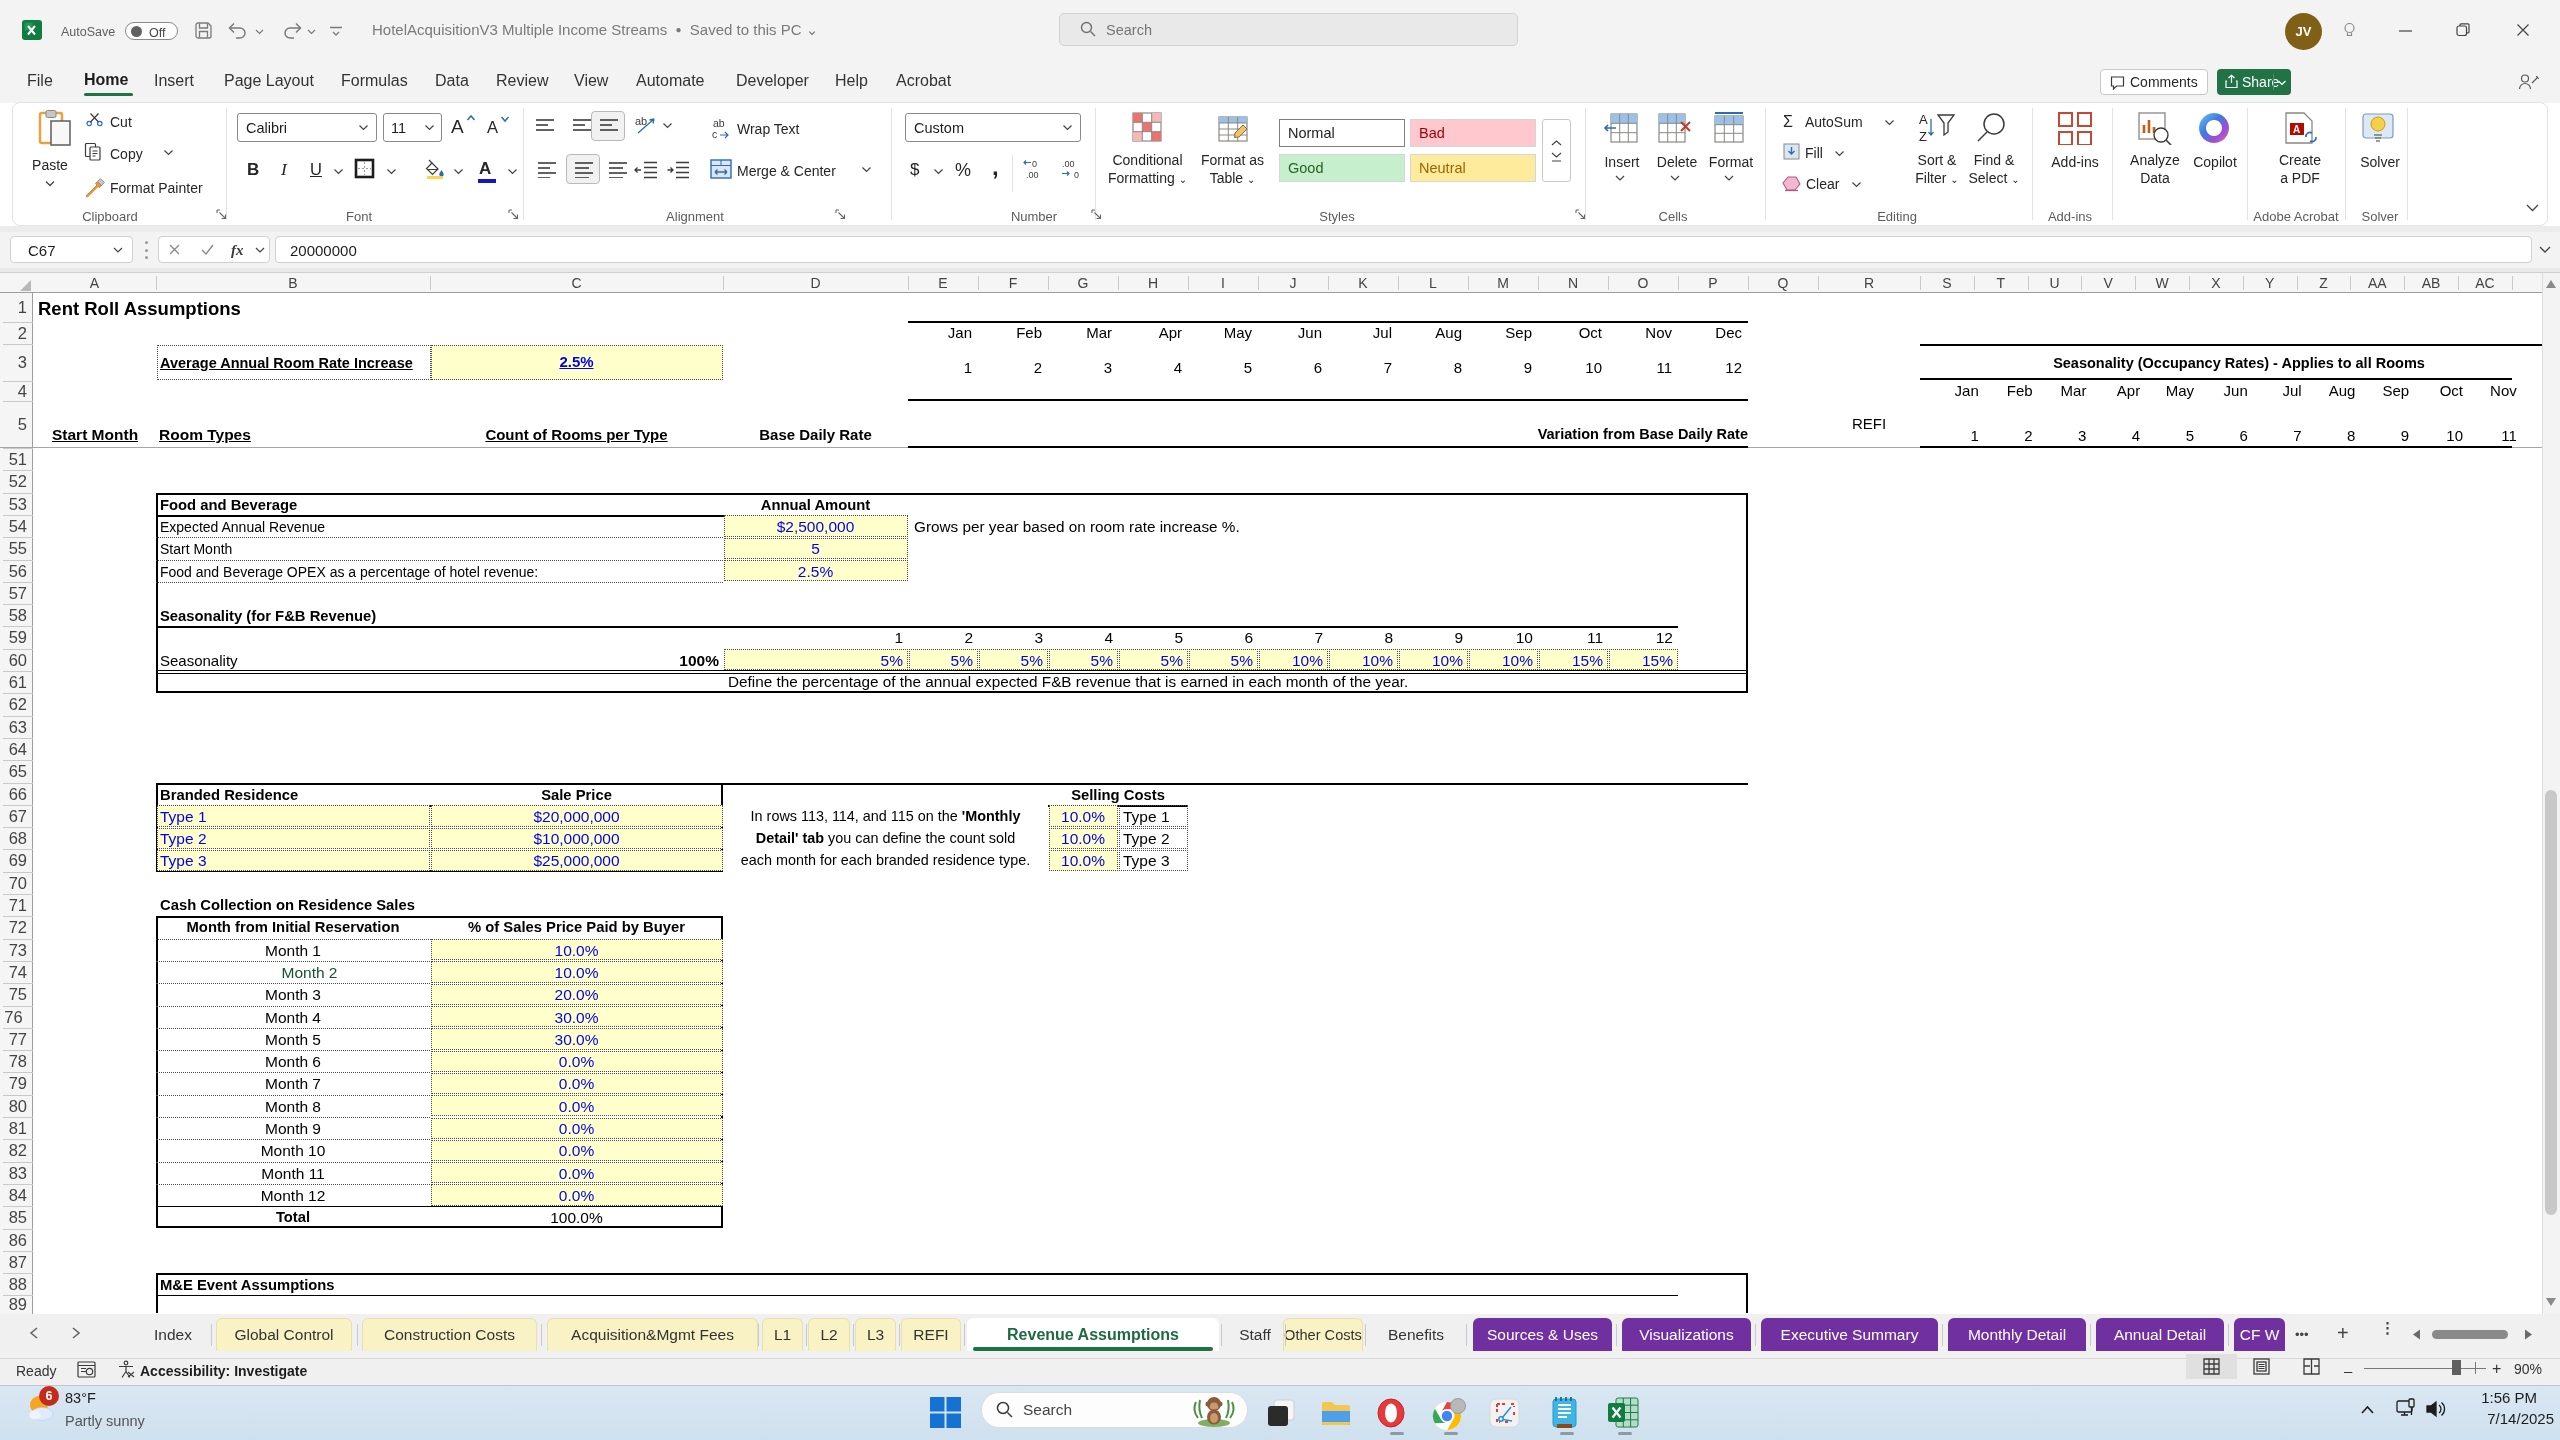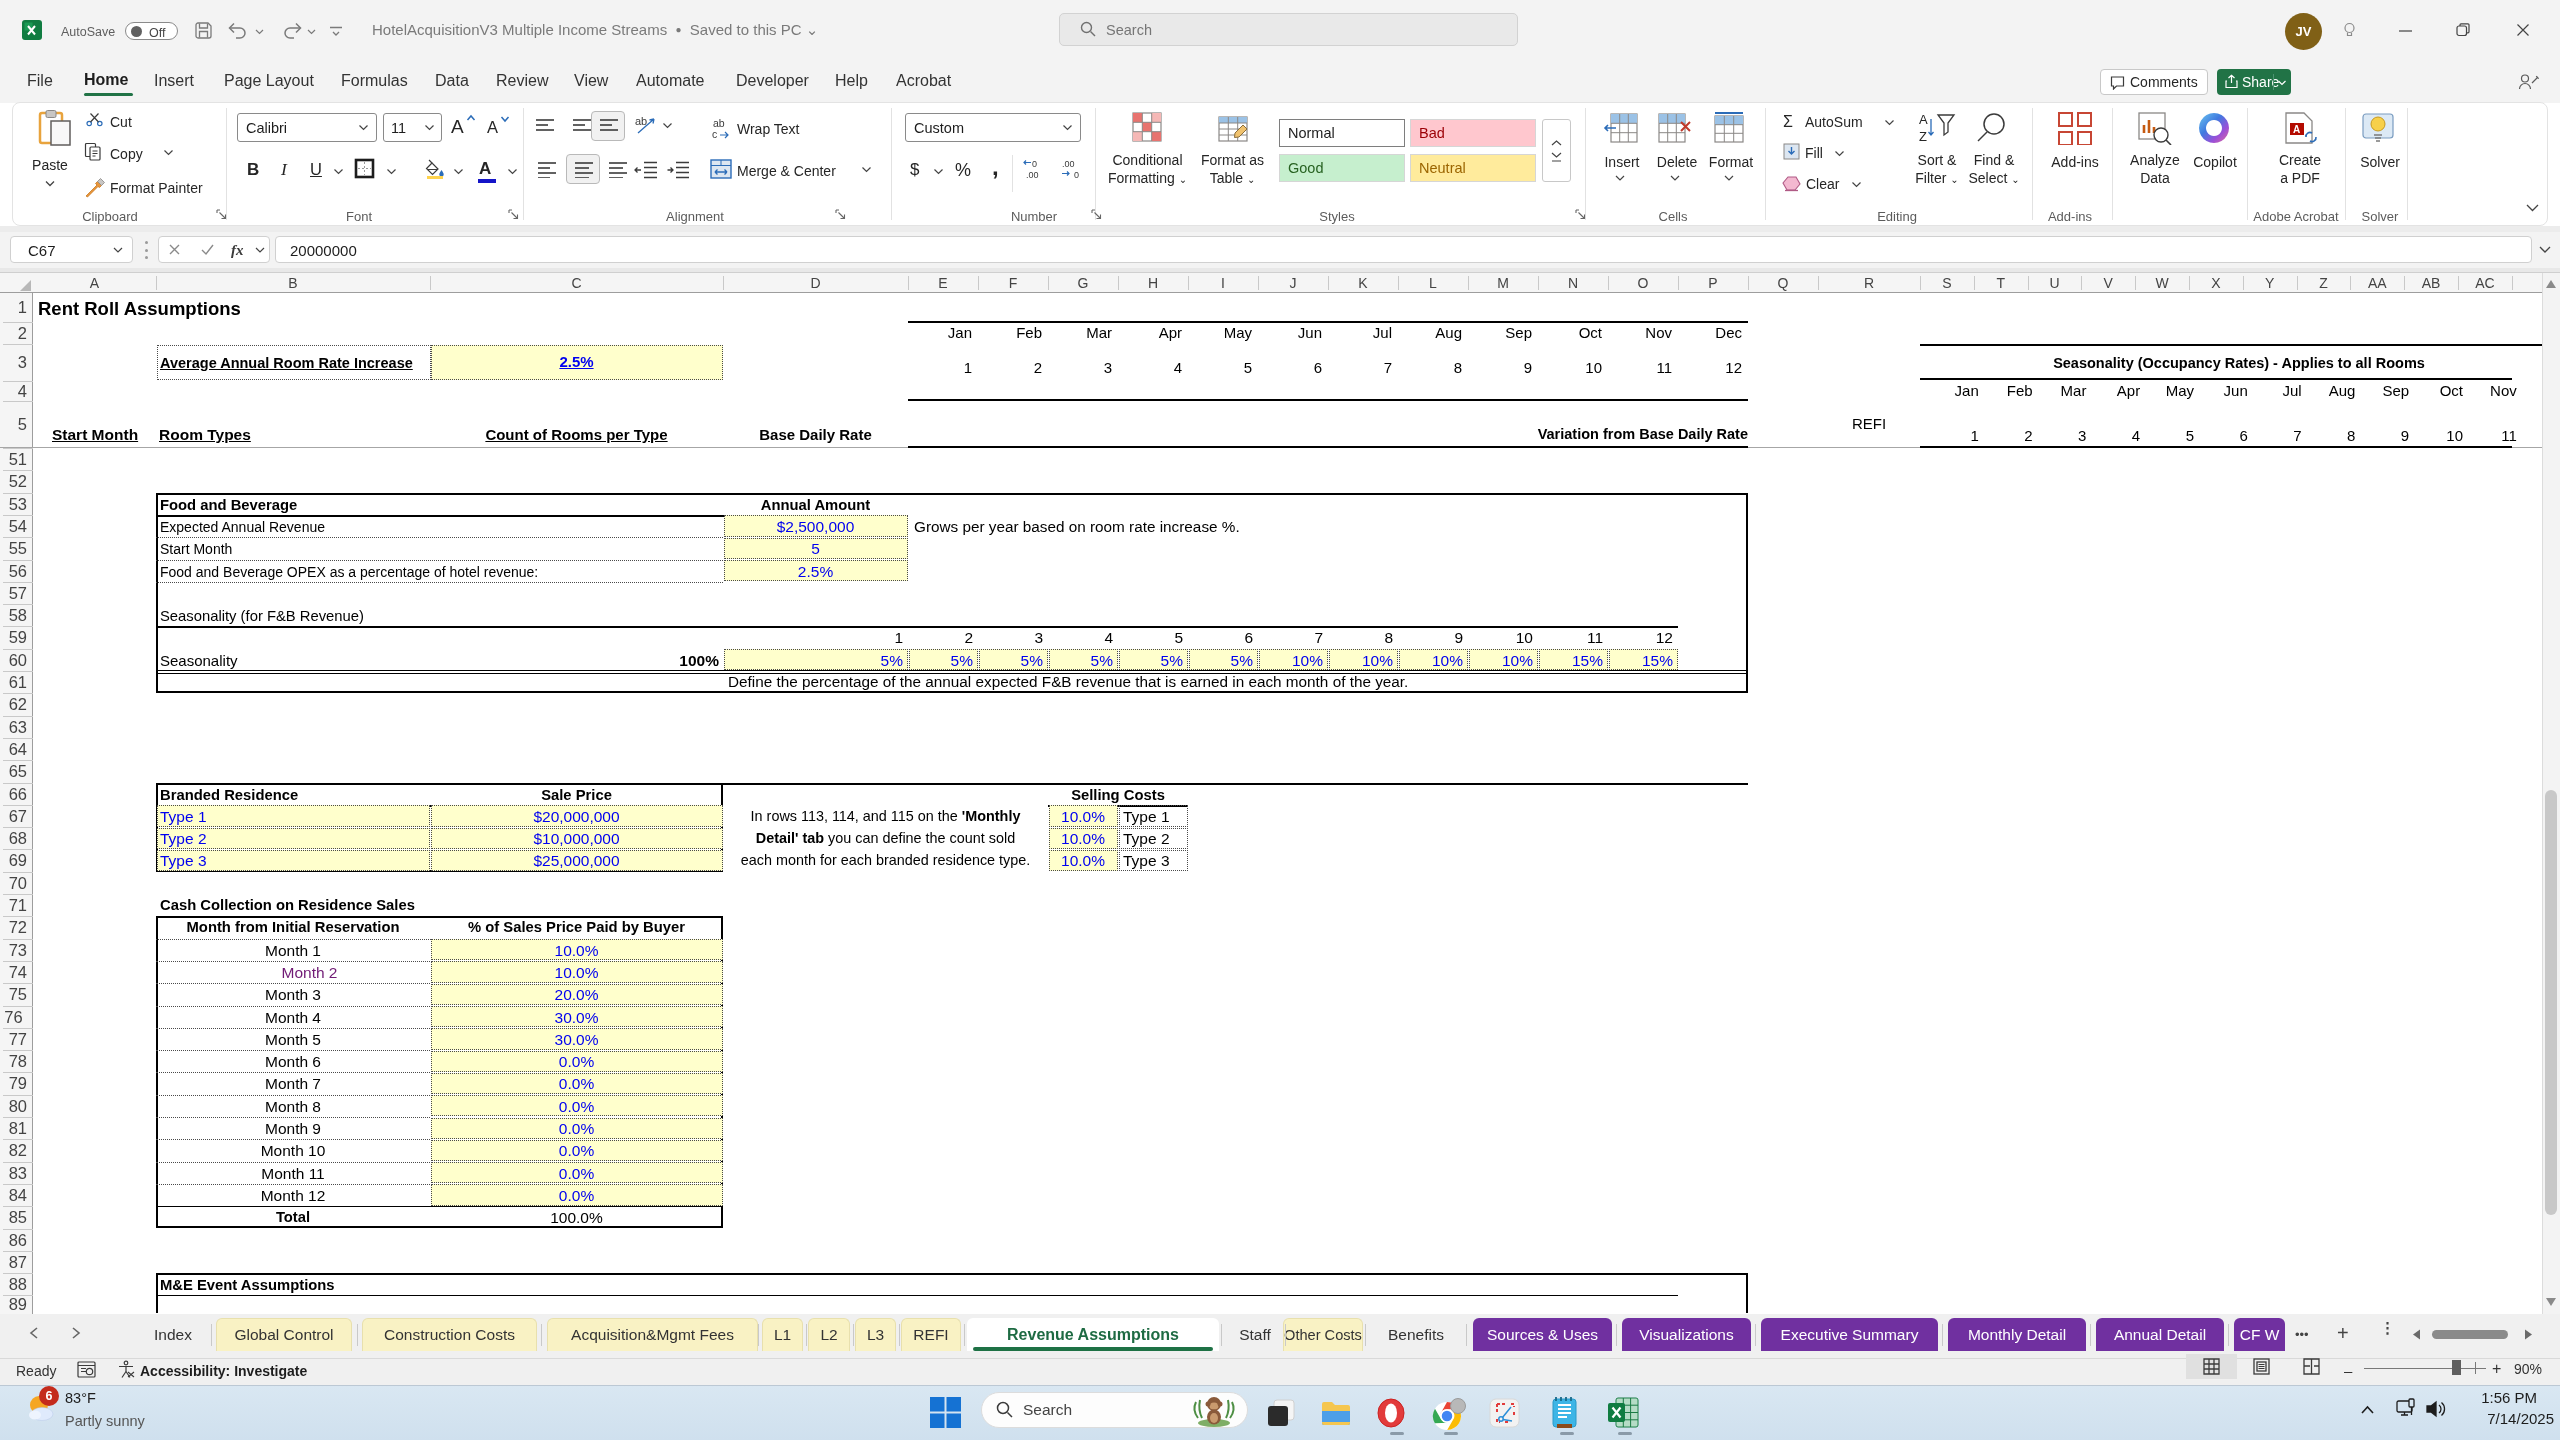--- a/index.html
+++ b/index.html
@@ -684,21 +684,21 @@
 <div style="left:156.0px;top:537.2px;width:567.0px;height:0;border-top:1px dotted #4a4a4a;"></div>
 <div style="left:160.0px;top:540.2px;height:19px;line-height:19px;font-size:14px;color:#000;white-space:nowrap;">Start Month</div>
 <div style="left:723.5px;top:537.7px;width:184.0px;height:21.3px;background:#ffffcc;border:1px dotted #4a4a4a;"></div>
 <div style="left:723.0px;top:539.2px;width:185.0px;height:19px;line-height:19px;font-size:15.5px;text-align:center;color:#0000f0;white-space:nowrap;">5</div>
 <div style="left:156.0px;top:559.5px;width:567.0px;height:0;border-top:1px dotted #4a4a4a;"></div>
 <div style="left:160.0px;top:562.5px;height:19px;line-height:19px;font-size:14px;color:#000;white-space:nowrap;">Food and Beverage OPEX as a percentage of hotel revenue:</div>
 <div style="left:723.5px;top:560.0px;width:184.0px;height:21.3px;background:#ffffcc;border:1px dotted #4a4a4a;"></div>
 <div style="left:723.0px;top:561.5px;width:185.0px;height:19px;line-height:19px;font-size:15.5px;text-align:center;color:#0000f0;white-space:nowrap;">2.5%</div>
 <div style="left:156.0px;top:581.8px;width:567.0px;height:0;border-top:1px dotted #4a4a4a;"></div>
 <div style="left:914.0px;top:516.9px;height:20px;line-height:20px;font-size:15.3px;color:#000;white-space:nowrap;">Grows per year based on room rate increase %.</div>
-<div style="left:160.0px;top:607.1px;height:19px;line-height:19px;font-size:14.8px;font-weight:400;color:#000;white-space:nowrap;">Seasonality (for F&amp;B Revenue)</div>
+<div style="left:160.0px;top:607.1px;height:19px;line-height:19px;font-size:14.8px;font-weight:700;color:#000;white-space:nowrap;">Seasonality (for F&amp;B Revenue)</div>
 <div style="left:156.0px;top:626.4px;width:1522.0px;height:0;border-top:2px solid #000;"></div>
 <div style="left:723.0px;top:628.4px;width:180.0px;height:19px;line-height:19px;font-size:15.5px;text-align:right;color:#000;white-space:nowrap;">1</div>
 <div style="left:908.0px;top:628.4px;width:65.0px;height:19px;line-height:19px;font-size:15.5px;text-align:right;color:#000;white-space:nowrap;">2</div>
 <div style="left:978.0px;top:628.4px;width:65.0px;height:19px;line-height:19px;font-size:15.5px;text-align:right;color:#000;white-space:nowrap;">3</div>
 <div style="left:1048.0px;top:628.4px;width:65.0px;height:19px;line-height:19px;font-size:15.5px;text-align:right;color:#000;white-space:nowrap;">4</div>
 <div style="left:1118.0px;top:628.4px;width:65.0px;height:19px;line-height:19px;font-size:15.5px;text-align:right;color:#000;white-space:nowrap;">5</div>
 <div style="left:1188.0px;top:628.4px;width:65.0px;height:19px;line-height:19px;font-size:15.5px;text-align:right;color:#000;white-space:nowrap;">6</div>
 <div style="left:1258.0px;top:628.4px;width:65.0px;height:19px;line-height:19px;font-size:15.5px;text-align:right;color:#000;white-space:nowrap;">7</div>
 <div style="left:1328.0px;top:628.4px;width:65.0px;height:19px;line-height:19px;font-size:15.5px;text-align:right;color:#000;white-space:nowrap;">8</div>
 <div style="left:1398.0px;top:628.4px;width:65.0px;height:19px;line-height:19px;font-size:15.5px;text-align:right;color:#000;white-space:nowrap;">9</div>
@@ -771,21 +771,21 @@
 <div style="left:160.0px;top:896.0px;height:19px;line-height:19px;font-size:14.8px;font-weight:700;color:#000;white-space:nowrap;">Cash Collection on Residence Sales</div>
 <div style="left:156.0px;top:916.3px;width:567.0px;height:312.2px;border:2.5px solid #000;"></div>
 <div style="left:156.0px;top:918.3px;width:274.0px;height:19px;line-height:19px;font-size:14.8px;text-align:center;font-weight:700;color:#000;white-space:nowrap;">Month from Initial Reservation</div>
 <div style="left:430.0px;top:918.3px;width:293.0px;height:19px;line-height:19px;font-size:14.8px;text-align:center;font-weight:700;color:#000;white-space:nowrap;">% of Sales Price Paid by Buyer</div>
 <div style="left:156.0px;top:938.6px;width:567.0px;height:0;border-top:1px dotted #4a4a4a;"></div>
 <div style="left:430.5px;top:939.1px;width:292.0px;height:21.3px;background:#ffffcc;border:1px dotted #4a4a4a;"></div>
 <div style="left:156.0px;top:940.6px;width:274.0px;height:19px;line-height:19px;font-size:15.5px;text-align:center;color:#000;white-space:nowrap;">Month 1</div>
 <div style="left:430.0px;top:940.6px;width:293.0px;height:19px;line-height:19px;font-size:15.5px;text-align:center;color:#0000f0;white-space:nowrap;">10.0%</div>
 <div style="left:156.0px;top:960.9px;width:274.0px;height:0;border-top:1px dotted #4a4a4a;"></div>
 <div style="left:430.5px;top:961.4px;width:292.0px;height:21.3px;background:#ffffcc;border:1px dotted #4a4a4a;"></div>
-<div style="left:156.0px;top:962.9px;width:307px;height:19px;line-height:19px;font-size:15.5px;text-align:center;color:#701a75;white-space:nowrap;">Month 2</div>
+<div style="left:156.0px;top:962.9px;width:307px;height:19px;line-height:19px;font-size:15.5px;text-align:center;color:#14532d;white-space:nowrap;">Month 2</div>
 <div style="left:430.0px;top:962.9px;width:293.0px;height:19px;line-height:19px;font-size:15.5px;text-align:center;color:#0000f0;white-space:nowrap;">10.0%</div>
 <div style="left:156.0px;top:983.2px;width:274.0px;height:0;border-top:1px dotted #4a4a4a;"></div>
 <div style="left:430.5px;top:983.7px;width:292.0px;height:21.3px;background:#ffffcc;border:1px dotted #4a4a4a;"></div>
 <div style="left:156.0px;top:985.2px;width:274.0px;height:19px;line-height:19px;font-size:15.5px;text-align:center;color:#000;white-space:nowrap;">Month 3</div>
 <div style="left:430.0px;top:985.2px;width:293.0px;height:19px;line-height:19px;font-size:15.5px;text-align:center;color:#0000f0;white-space:nowrap;">20.0%</div>
 <div style="left:156.0px;top:1005.5px;width:274.0px;height:0;border-top:1px dotted #4a4a4a;"></div>
 <div style="left:430.5px;top:1006.0px;width:292.0px;height:21.3px;background:#ffffcc;border:1px dotted #4a4a4a;"></div>
 <div style="left:156.0px;top:1007.5px;width:274.0px;height:19px;line-height:19px;font-size:15.5px;text-align:center;color:#000;white-space:nowrap;">Month 4</div>
 <div style="left:430.0px;top:1007.5px;width:293.0px;height:19px;line-height:19px;font-size:15.5px;text-align:center;color:#0000f0;white-space:nowrap;">30.0%</div>
 <div style="left:156.0px;top:1027.8px;width:274.0px;height:0;border-top:1px dotted #4a4a4a;"></div>

